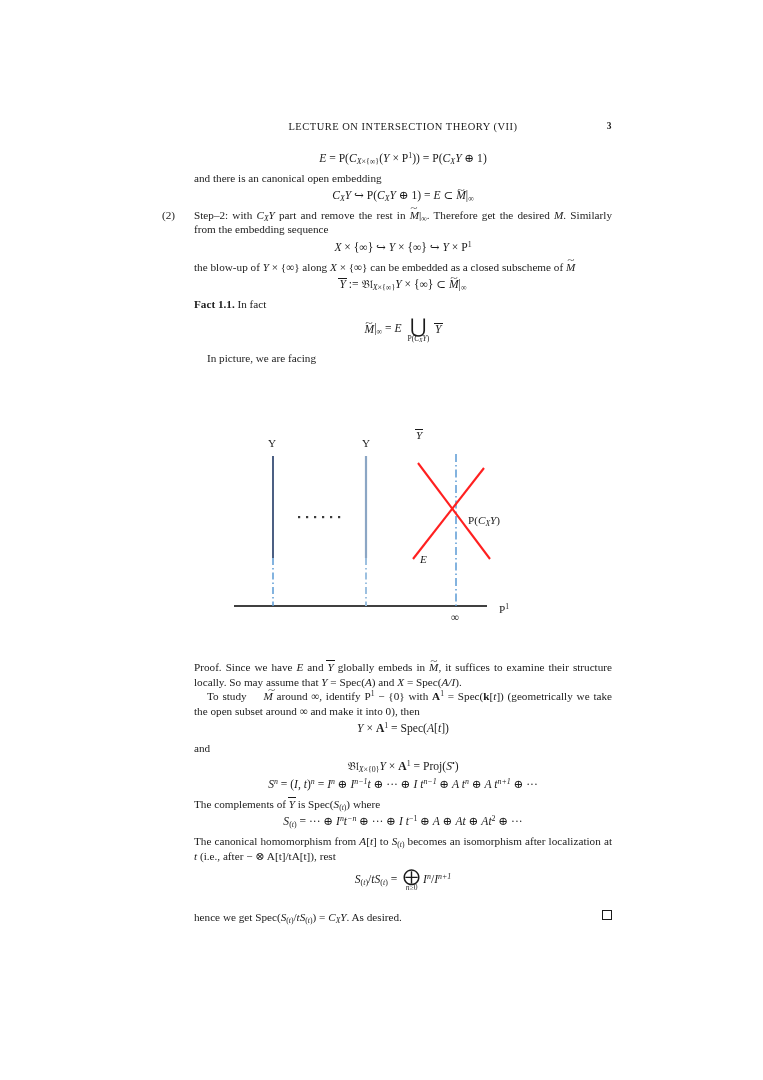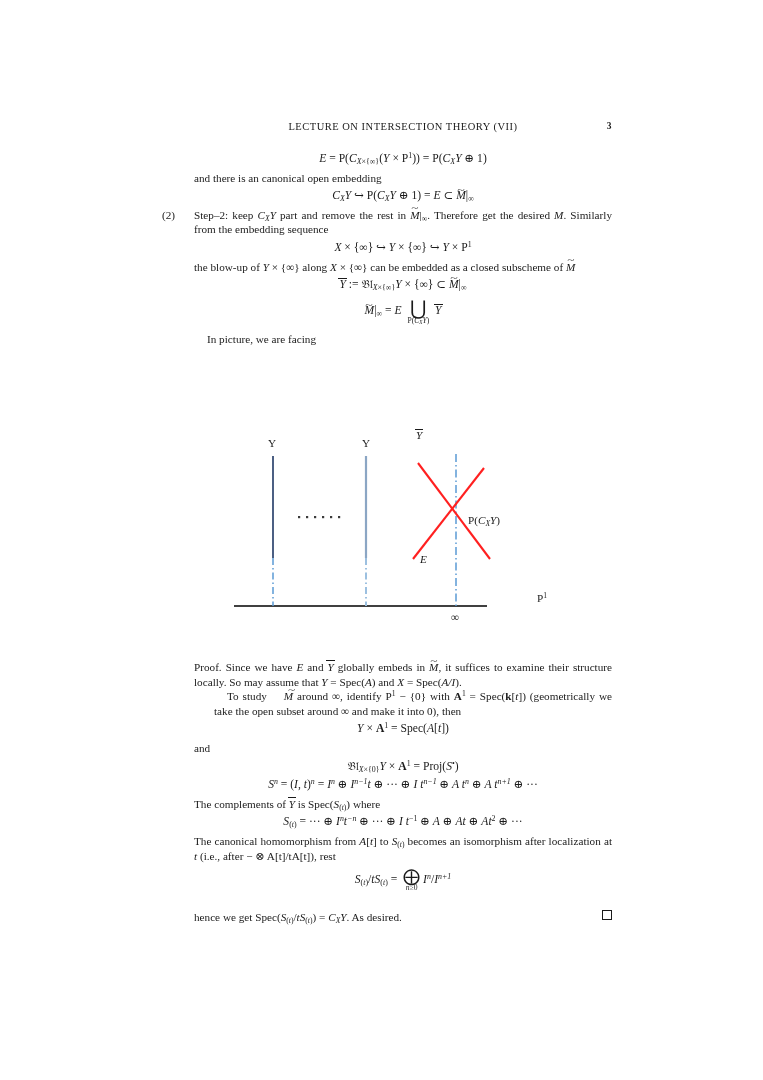--- a/index.html
+++ b/index.html
@@ -186,36 +186,40 @@
     </p>
 
     <div class="eq">
       <span class="mi">C</span><sub class="mi">X</sub><span class="mi">Y</span> ↪ <span class="bb">P</span>(<span class="mi">C</span><sub class="mi">X</sub><span class="mi">Y</span> ⊕ 1) = <span class="mi">E</span> ⊂
       <span class="over-tilde"><span class="tld">~</span><span class="mi">M</span></span>|<sub class="mup">∞</sub>
     </div>
 
     <div class="enum" style="margin-top:4px;">
       <span class="enum-num">(2)</span>
       <span>
-        <span>Step–2: keep </span><span class="mi">C</span><sub class="mi">X</sub><span class="mi">Y</span><span> part and remove the rest in </span><span class="over-tilde"><span class="tld">~</span><span class="mi">M</span></span>|<sub class="mup">∞</sub><span>. Therefore get the desired </span><span class="mi">M</span><span>. Similarly from the embedding sequence</span>
+        <span>Step–2: with </span><span class="mi">C</span><sub class="mi">X</sub><span class="mi">Y</span><span> part and remove the rest in </span><span class="over-tilde"><span class="tld">~</span><span class="mi">M</span></span>|<sub class="mup">∞</sub><span>. Therefore get the desired </span><span class="mi">M</span><span>. Similarly from the embedding sequence</span>
       </span>
     </div>
 
     <div class="eq">
       <span class="mi">X</span> × {∞} ↪ <span class="mi">Y</span> × {∞} ↪ <span class="mi">Y</span> × <span class="bb">P</span><sup>1</sup>
     </div>
 
     <p>
       <span>the blow-up of </span><span class="mi">Y</span> × {∞}<span> along </span><span class="mi">X</span> × {∞}<span> can be embedded as a closed subscheme of </span><span class="over-tilde"><span class="tld">~</span><span class="mi">M</span></span>
     </p>
 
     <div class="eq">
       <span class="over-bar"><span class="bar"></span><span class="ovb-inner mi">Y</span></span> := <span style="font-family:'Liberation Serif',serif;">𝔅𝔩</span><sub class="mi">X</sub><sub class="mup">×{∞}</sub><span class="mi">Y</span> × {∞} ⊂ <span class="over-tilde"><span class="tld">~</span><span class="mi">M</span></span>|<sub class="mup">∞</sub>
     </div>
 
+    <p style="margin-top:2px;">
+      <span class="fact-head">Fact 1.1.</span>
+      <span>In fact</span>
+    </p>
 
     <div class="eq eq-tall">
       <span class="over-tilde"><span class="tld">~</span><span class="mi">M</span></span>|<sub class="mup">∞</sub> = <span class="mi">E</span>
       <span class="bigop">
         <span class="op">⋃</span>
         <span class="lim"><span class="bb">P</span>(<span class="mi">C</span><sub class="mi">X</sub><span class="mi">Y</span>)</span>
       </span>
       <span class="over-bar"><span class="bar"></span><span class="ovb-inner mi">Y</span></span>
     </div>
 
@@ -259,35 +263,35 @@
     </div>
 
     <div class="figlabel" style="left:274px; top:90px;">
       <span class="bb">P</span>(<span class="mi">C</span><sub class="mi">X</sub><span class="mi">Y</span>)
     </div>
 
     <div class="figlabel" style="left:226px; top:129px;">
       <span class="mi">E</span>
     </div>
 
-    <div class="figlabel" style="left:305px; top:168px;margin-left:38px;">
+    <div class="figlabel" style="left:305px; top:179px;">
       <span class="bb">P</span><sup>1</sup>
     </div>
 
     <div class="figlabel" style="left:257px; top:187px;">∞</div>
   </div>
 
   <div class="body" style="top:660px;">
 
     <p>
       <span class="it">Proof.</span>
       <span>Since we have </span><span class="mi">E</span><span> and </span><span class="over-bar"><span class="bar"></span><span class="ovb-inner mi">Y</span></span><span> globally embeds in </span><span class="over-tilde"><span class="tld">~</span><span class="mi">M</span></span><span>, it suffices to examine their structure locally.  So may assume that </span><span class="mi">Y</span> = <span class="mup">Spec</span>(<span class="mi">A</span>)<span> and </span><span class="mi">X</span> = <span class="mup">Spec</span>(<span class="mi">A/I</span>)<span>.</span>
     </p>
 
-    <p style="text-indent:13px;margin-left:20px;">
+    <p style="text-indent:13px;">
       <span>To study </span><span class="over-tilde"><span class="tld">~</span><span class="mi">M</span></span><span> around ∞, identify </span><span class="bb">P</span><sup>1</sup> − {0}<span> with </span><span style="font-weight:bold;">A</span><sup>1</sup> = <span class="mup">Spec</span>(<span style="font-weight:bold;">k</span>[<span class="mi">t</span>])<span> (geometrically we take the open subset around ∞ and make it into 0), then</span>
     </p>
 
     <div class="eq">
       <span class="mi">Y</span> × <span style="font-weight:bold;">A</span><sup>1</sup> = <span class="mup">Spec</span>(<span class="mi">A</span>[<span class="mi">t</span>])
     </div>
 
     <p>
       <span>and</span>
     </p>

